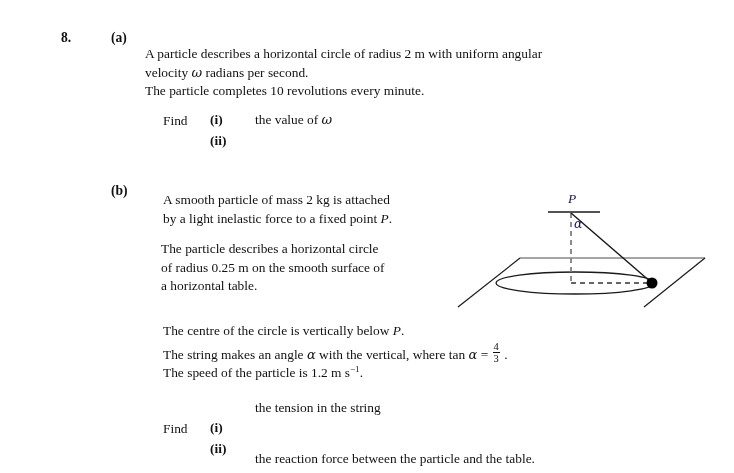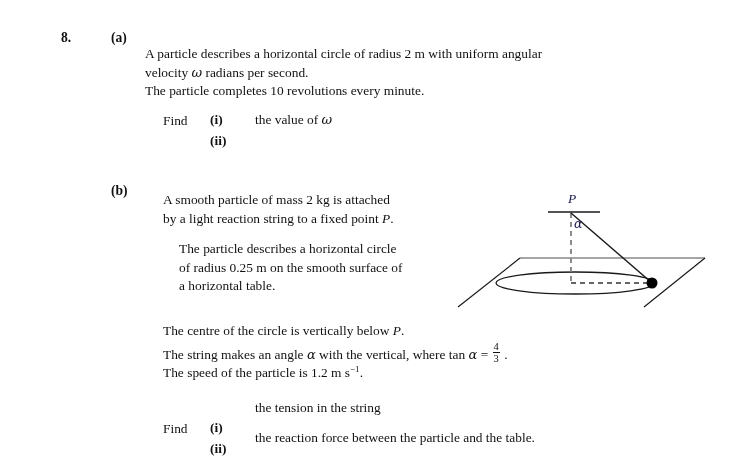--- a/index.html
+++ b/index.html
@@ -31,39 +31,39 @@
   }
 
   
   #qnum  { left: 61px;  top: 29px; font-weight: bold; font-size: 13.6px; }
   #parta { left: 111px; top: 29px; font-weight: bold; font-size: 13.6px; }
   #partb { left: 111px; top: 182px; font-weight: bold; font-size: 13.6px; }
 
   
   #a-p1 { left: 145px; top: 29px; margin-top: 16px; }
   #b-p1 { left: 163px; top: 182px; margin-top: 9px; }
-  #b-p2 { left: 179px; top: 240px; font-family: Liberation Serif, serif; }
+  #b-p2 { left: 161px; top: 240px; font-family: Liberation Serif, serif; }
   #b-p3 { left: 163px; top: 322px; }
 
   
   .find-word { left: 163px; }
   .rn  { position: absolute; left: 210px; font-weight: bold; font-size: 13.4px; }
   .itm { position: absolute; left: 255px; font-size: 13.4px; white-space: nowrap; }
 
   #find1      { top: 112px; }
   #find1-i    { top: 112px; }
   #find1-ii   { top: 133px; }
   #find1-i-t  { top: 112px; }
   #find1-ii-t { top: 133px; }
 
   #find2      { top: 420px; }
   #find2-i    { top: 420px; }
   #find2-ii   { top: 441px; }
   #find2-i-t  { top: 400px; }
-  #find2-ii-t { top: 430px; }
+  #find2-ii-t { top: 451px; }
 
   .greek {
     font-family: "DejaVu Serif", serif;
     font-style: italic;
     font-size: 13px;
   }
   .var {
     font-style: italic;
   }
   sup.sup {
@@ -123,21 +123,21 @@
 
   <div class="tx find-word" id="find1">Find</div>
   <div class="rn" id="find1-i">(i)</div>
   <div class="itm" id="find1-i-t">
     <span>the value of </span><span class="greek">ω</span><span></span>
   </div>
   <div class="rn" id="find1-ii">(ii)</div>
 
   <div class="tx" id="b-p1">
     <span>A smooth particle of mass 2 kg is attached</span><br>
-    <span>by a light reaction string to a fixed point </span><span class="var">P</span><span>.</span>
+    <span>by a light inelastic force to a fixed point </span><span class="var">P</span><span>.</span>
   </div>
 
   <div class="tx" id="b-p2">
     <span>The particle describes a horizontal circle</span><br>
     <span>of radius 0.25 m on the smooth surface of</span><br>
     <span>a horizontal table.</span>
   </div>
 
   <div class="tx" id="b-p3">
     <span>The centre of the circle is vertically below </span><span class="var">P</span><span>.</span><br>

